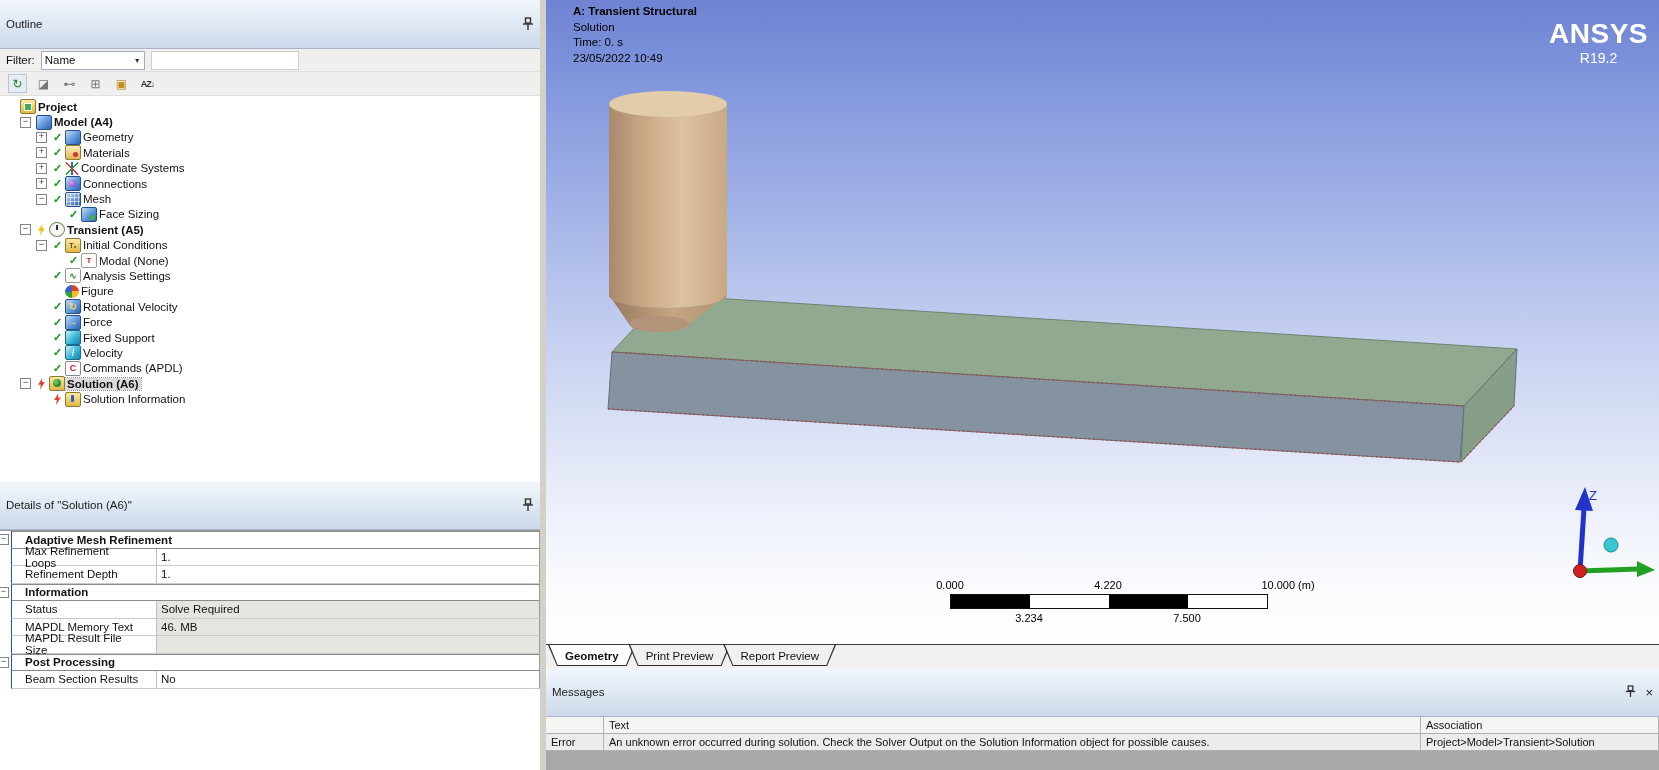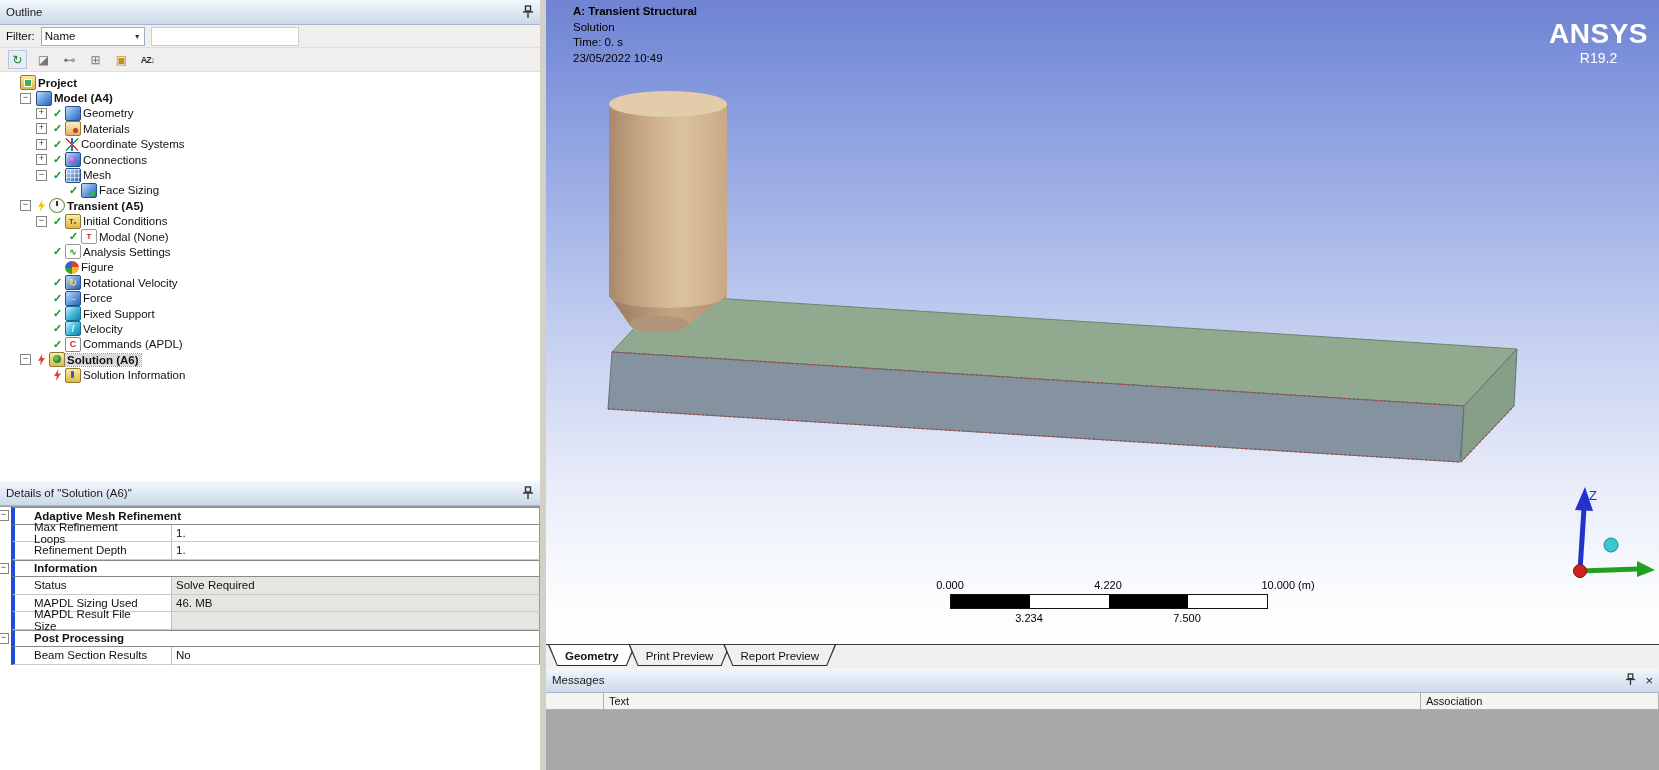--- a/index.html
+++ b/index.html
@@ -1,19 +1,19 @@
 <!DOCTYPE html>
 <html><head>
 <meta charset="utf-8">
 <style>
   html,body{margin:0;padding:0;background:#d4d0c8;font-family:"Liberation Sans",sans-serif;}
   #app{position:relative;width:1659px;height:770px;overflow:hidden;background:#fff;font-size:11.5px;color:#111;}
   
   #left-panel{position:absolute;left:0;top:0;width:540px;height:770px;background:#fff;}
-  .titlebar{height:24px;background:linear-gradient(#f2f7fc,#ccd9ea);border-bottom:1px solid #a8b6c8;display:flex;align-items:center;padding:0 6px;color:#1a1a1a;}
+  .titlebar{height:24px;background:linear-gradient(#f2f7fc,#ccd9ea);border-bottom:1px solid #a8b6c8;display:flex;align-items:center;padding:12px 6px;color:#1a1a1a;}
   .titlebar .tb-title{flex:1;}
   .pin{width:12px;height:14px;flex:none;cursor:pointer;}
   .pin svg{display:block}
   #filter-row{height:22px;background:#f0efed;display:flex;align-items:center;border-bottom:1px solid #e0ded9;padding-left:6px;gap:6px;}
   #filter-dd{width:96px;height:17px;background:#fff;border:1px solid #9db0c4;display:flex;align-items:center;padding:0 3px;justify-content:space-between;}
   #filter-dd .dd-arrow{font-size:7px;color:#333;}
   #filter-input{width:140px;height:17px;border:1px solid #d0cec8;background:#fff;font-size:11px;padding:0 3px;font-family:"Liberation Sans",sans-serif;}
   #outline-toolbar{height:23px;background:#f0efed;display:flex;align-items:center;gap:7px;padding-left:8px;border-bottom:1px solid #e0ded9;}
   .tool{width:17px;height:17px;display:flex;align-items:center;justify-content:center;font-size:12px;cursor:pointer;border:1px solid transparent;}
   .tool:first-child{border:1px solid #b9c6d6;background:#e7edf5;}
@@ -54,21 +54,21 @@
   .ic-solution::after{content:'';position:absolute;left:3px;top:2px;width:8px;height:8px;border-radius:50%;background:radial-gradient(circle at 35% 35%,#79d279,#2b8f2b 60%,#1b5fae);}
   .ic-solution-information::after{content:'';position:absolute;left:5px;top:2px;width:3px;height:7px;background:#2a5fd0;border-radius:1px;}
   .tlabel{margin-left:0;padding:0 2px;}
   .tlabel.b{font-weight:700;}
   .trow.sel .tlabel{background:#dcdcdc;outline:1px dotted #9a9a9a;}
   
   #details-panel{position:absolute;left:0;top:481px;width:540px;bottom:0;background:#fff;}
   #details-table{border-top:1px solid #9a9a9a;}
   .drow{display:flex;align-items:stretch;height:17.5px;}
   .gutter{width:11px;flex:none;display:flex;align-items:center;justify-content:center;background:#fff;}
-  .dlabel{width:118px;flex:none;padding:0 19px;display:flex;align-items:center;border-left:4px solid #1d4ed8;border-right:1px solid #bdbdbd;border-bottom:1px solid #cacaca;}
+  .dlabel{width:118px;flex:none;padding:0 13px;display:flex;align-items:center;border-left:1px solid #1d4ed8;border-right:1px solid #bdbdbd;border-bottom:1px solid #cacaca;}
   .dvalue{flex:1;padding:0 4px;display:flex;align-items:center;background:#fff;border-bottom:1px solid #cacaca;border-right:1px solid #9a9a9a;}
   .dvalue.ro{background:#e6e6e1;}
   .drow.sec .dlabel{width:auto;flex:1;font-weight:700;border-right:1px solid #9a9a9a;border-top:1px solid #8a8a8a;border-bottom:1px solid #8a8a8a;background:#fff;}
   
   #splitter{position:absolute;left:540px;top:0;width:6px;height:770px;background:#d4d0c8;cursor:col-resize;}
   
   #right-panel{position:absolute;left:546px;top:0;width:1113px;height:770px;}
   #viewport{position:absolute;left:0;top:0;width:1113px;height:644px;background:linear-gradient(180deg,#6f83d2 0%,#7d92db 10%,#a2b2e7 32%,#c9d3f1 55%,#e9edf9 76%,#f8fafd 90%,#ffffff 100%);overflow:hidden;}
   #vp-annotation{position:absolute;left:27px;top:4px;line-height:15.5px;color:#000;}
   #vp-annotation .l1{font-weight:700;}
@@ -318,21 +318,21 @@
             </span>
             <span class="dlabel">Information</span>
           </div>
           <div class="drow">
             <span class="gutter"></span>
             <span class="dlabel">Status</span>
             <span class="dvalue ro">Solve Required</span>
           </div>
           <div class="drow">
             <span class="gutter"></span>
-            <span class="dlabel">MAPDL Sizing Used</span>
+            <span class="dlabel">MAPDL Memory Text</span>
             <span class="dvalue ro">46. MB</span>
           </div>
           <div class="drow">
             <span class="gutter"></span>
             <span class="dlabel">MAPDL Result File Size</span>
             <span class="dvalue ro"></span>
           </div>
           <div class="drow sec">
             <span class="gutter">
               <span class="exp">−</span>
@@ -441,16 +441,23 @@
               </svg>
           </span>
           <span class="msg-close">×</span>
         </span>
       </div>
       <div class="mrow head">
         <div class="mcell sev"></div>
         <div class="mcell txt">Text</div>
         <div class="mcell assoc">Association</div>
       </div>
+      <div id="messages-rows">
+          <div class="mrow">
+            <div class="mcell sev">Error</div>
+            <div class="mcell txt">An unknown error occurred during solution.  Check the Solver Output on the Solution Information object for possible causes.</div>
+            <div class="mcell assoc">Project&gt;Model&gt;Transient&gt;Solution</div>
+          </div>
+        </div>
       <div id="msg-filler"></div>
     </div>
   </div>
 </div>
 
 </body></html>

